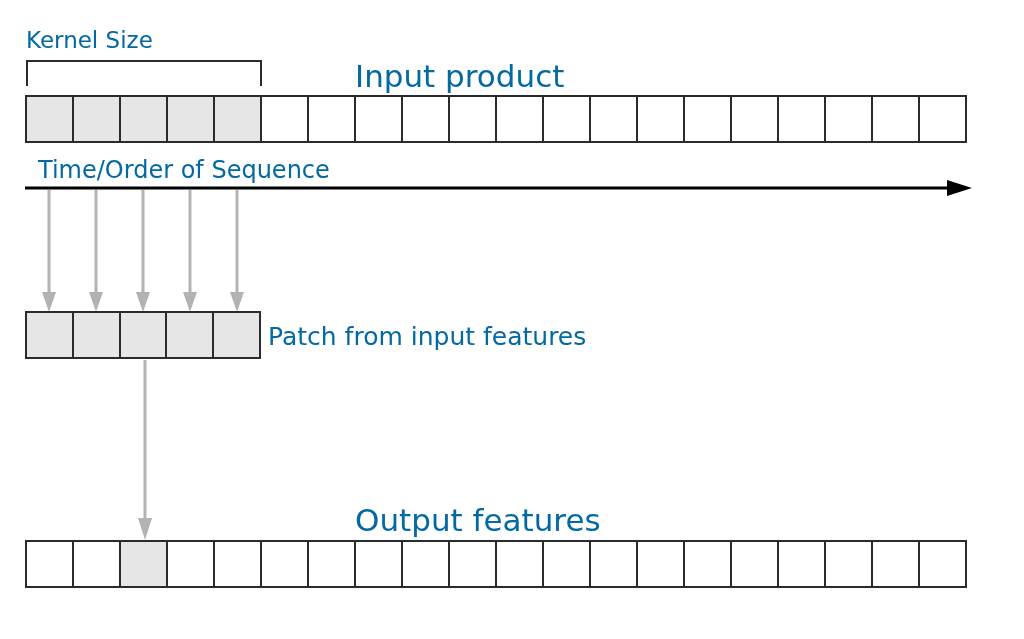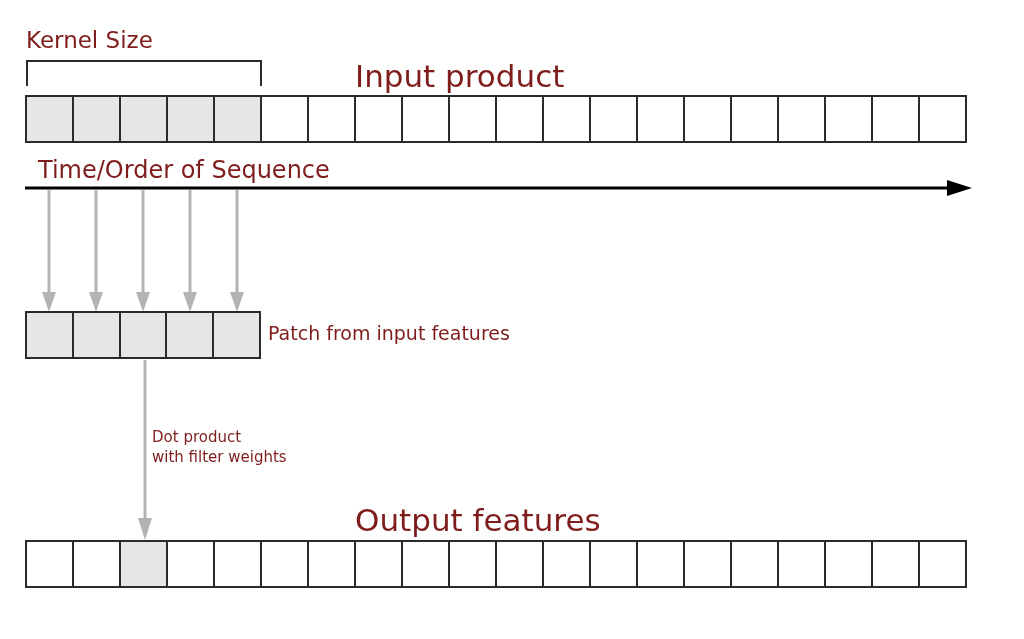--- a/index.html
+++ b/index.html
@@ -20,42 +20,42 @@
     position: absolute;
     left: 0; top: 0;
     width: 1024px;
     height: 639px;
   }
 
   
   .label {
     position: absolute;
     white-space: pre;
-    color: #7f1d1d;
+    color: #0369a1;
     line-height: 1.18;
   }
   #kernel-size-label {
     left: 26px;
     top: 27px;
     font-size: 23px;
   }
   #input-title {
     left: 355px;
     top: 58px;
     font-size: 31px;
   }
   #time-axis-label {
     left: 38px;
     top: 156px;
     font-size: 24px;
   }
   #patch-label {
     left: 268px;
     top: 322px;
-    font-size: 19px;
+    font-size: 25px;
   }
   #dot-product-label {
     left: 152px;
     top: 427px;
     font-size: 15px;
     line-height: 1.35;
   }
   #output-title {
     left: 355px;
     top: 502px;
@@ -216,21 +216,20 @@
       <div class="cell shaded" style="flex: 1 1 0px;"></div>
     </div>
 
   <div class="label" id="patch-label">Patch from input features</div>
 
   <svg class="down-arrow" id="dot-arrow" viewBox="0 0 18 180">
     <line x1="9" y1="0" x2="9" y2="160" class="gray-line" stroke-width="3"></line>
     <polygon points="2,158 16,158 9,180" class="gray-fill"></polygon>
   </svg>
 
-  <div class="label" id="dot-product-label"><span>Dot product</span><br><span>with filter weights</span></div>
 
   <div class="label" id="output-title">Output features</div>
 
   <div class="strip" id="output-strip">
       <div class="cell" style="flex: 1 1 0px;"></div>
       <div class="cell" style="flex: 1 1 0px;"></div>
       <div class="cell shaded" style="flex: 1 1 0px;"></div>
       <div class="cell" style="flex: 1 1 0px;"></div>
       <div class="cell" style="flex: 1 1 0px;"></div>
       <div class="cell" style="flex: 1 1 0px;"></div>

